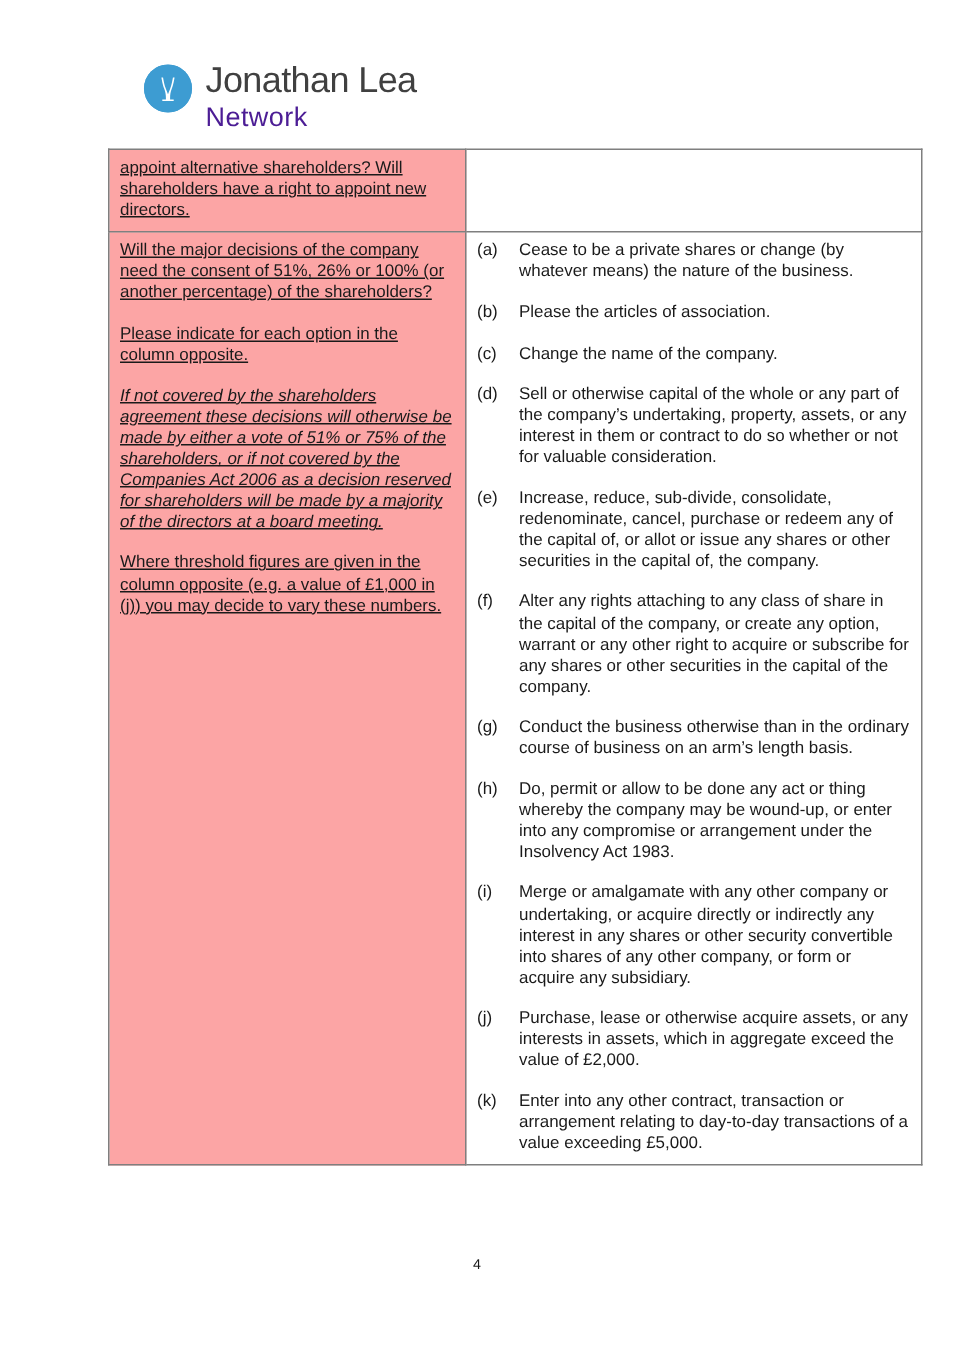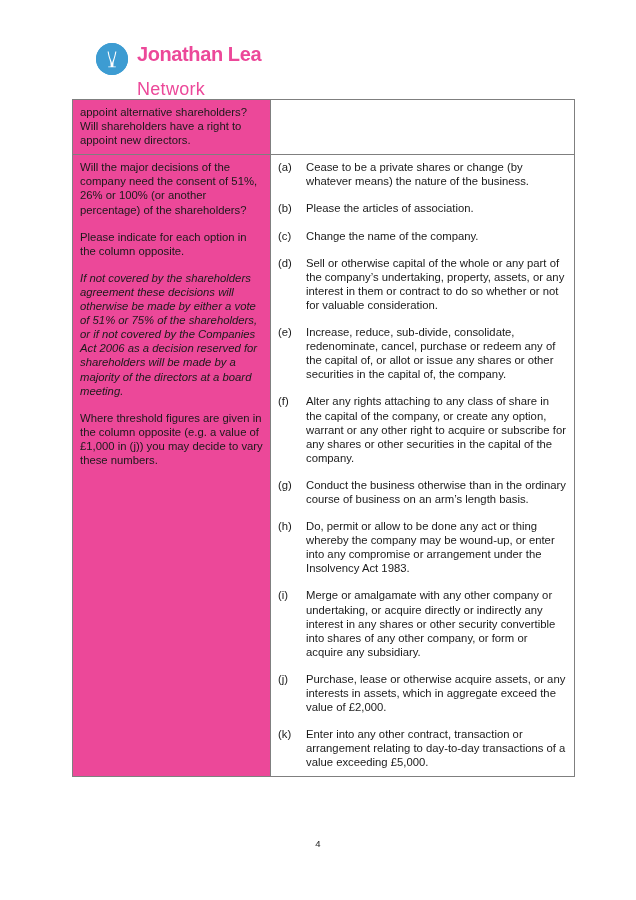--- a/index.html
+++ b/index.html
@@ -34,56 +34,57 @@
     background: #3d9cd2;
     position: relative;
     margin-top: 2px;
   }
   .logo-mark svg { display: block; }
   .logo-text {
     margin-left: 9px;
     line-height: 1;
   }
   .logo-title {
-    font-size: 20px;
-    font-weight: bold;
-    color: #ec4899;
+    font-size: 24px;
+    font-weight: normal;
+    color: #404040;
     letter-spacing: -0.4px;
     display: block;
     line-height: 26px;
   }
   .logo-sub {
     font-size: 18px;
     font-weight: normal;
-    color: #ec4899;
+    color: #4c1d95;
     letter-spacing: 0.3px;
     display: block;
     line-height: 20px;
-    margin-top: 12px;
+    margin-top: 1px;
   }
 
   
   .doc-table {
     position: absolute;
     left: 72px;
     top: 99px;
     width: 502px;
     border-collapse: collapse;
     table-layout: fixed;
   }
   .doc-table td {
     border: 1px solid #7f7f7f;
     vertical-align: top;
     padding: 5px 7px 7px 7px;
     font-size: 11.3px;
     line-height: 14.1px;
   }
   .col-q {
-    width: 198px;
-    background: #ec4899;
+    width: 238px;
+    background: #fca5a5;
+    text-decoration: underline;
   }
   .col-a {
     width: 304px;
     background: #ffffff;
   }
   .q-para { margin: 0; }
   .q-para + .q-para { margin-top: 13px; }
   .q-italic { font-style: italic; }
 
   

